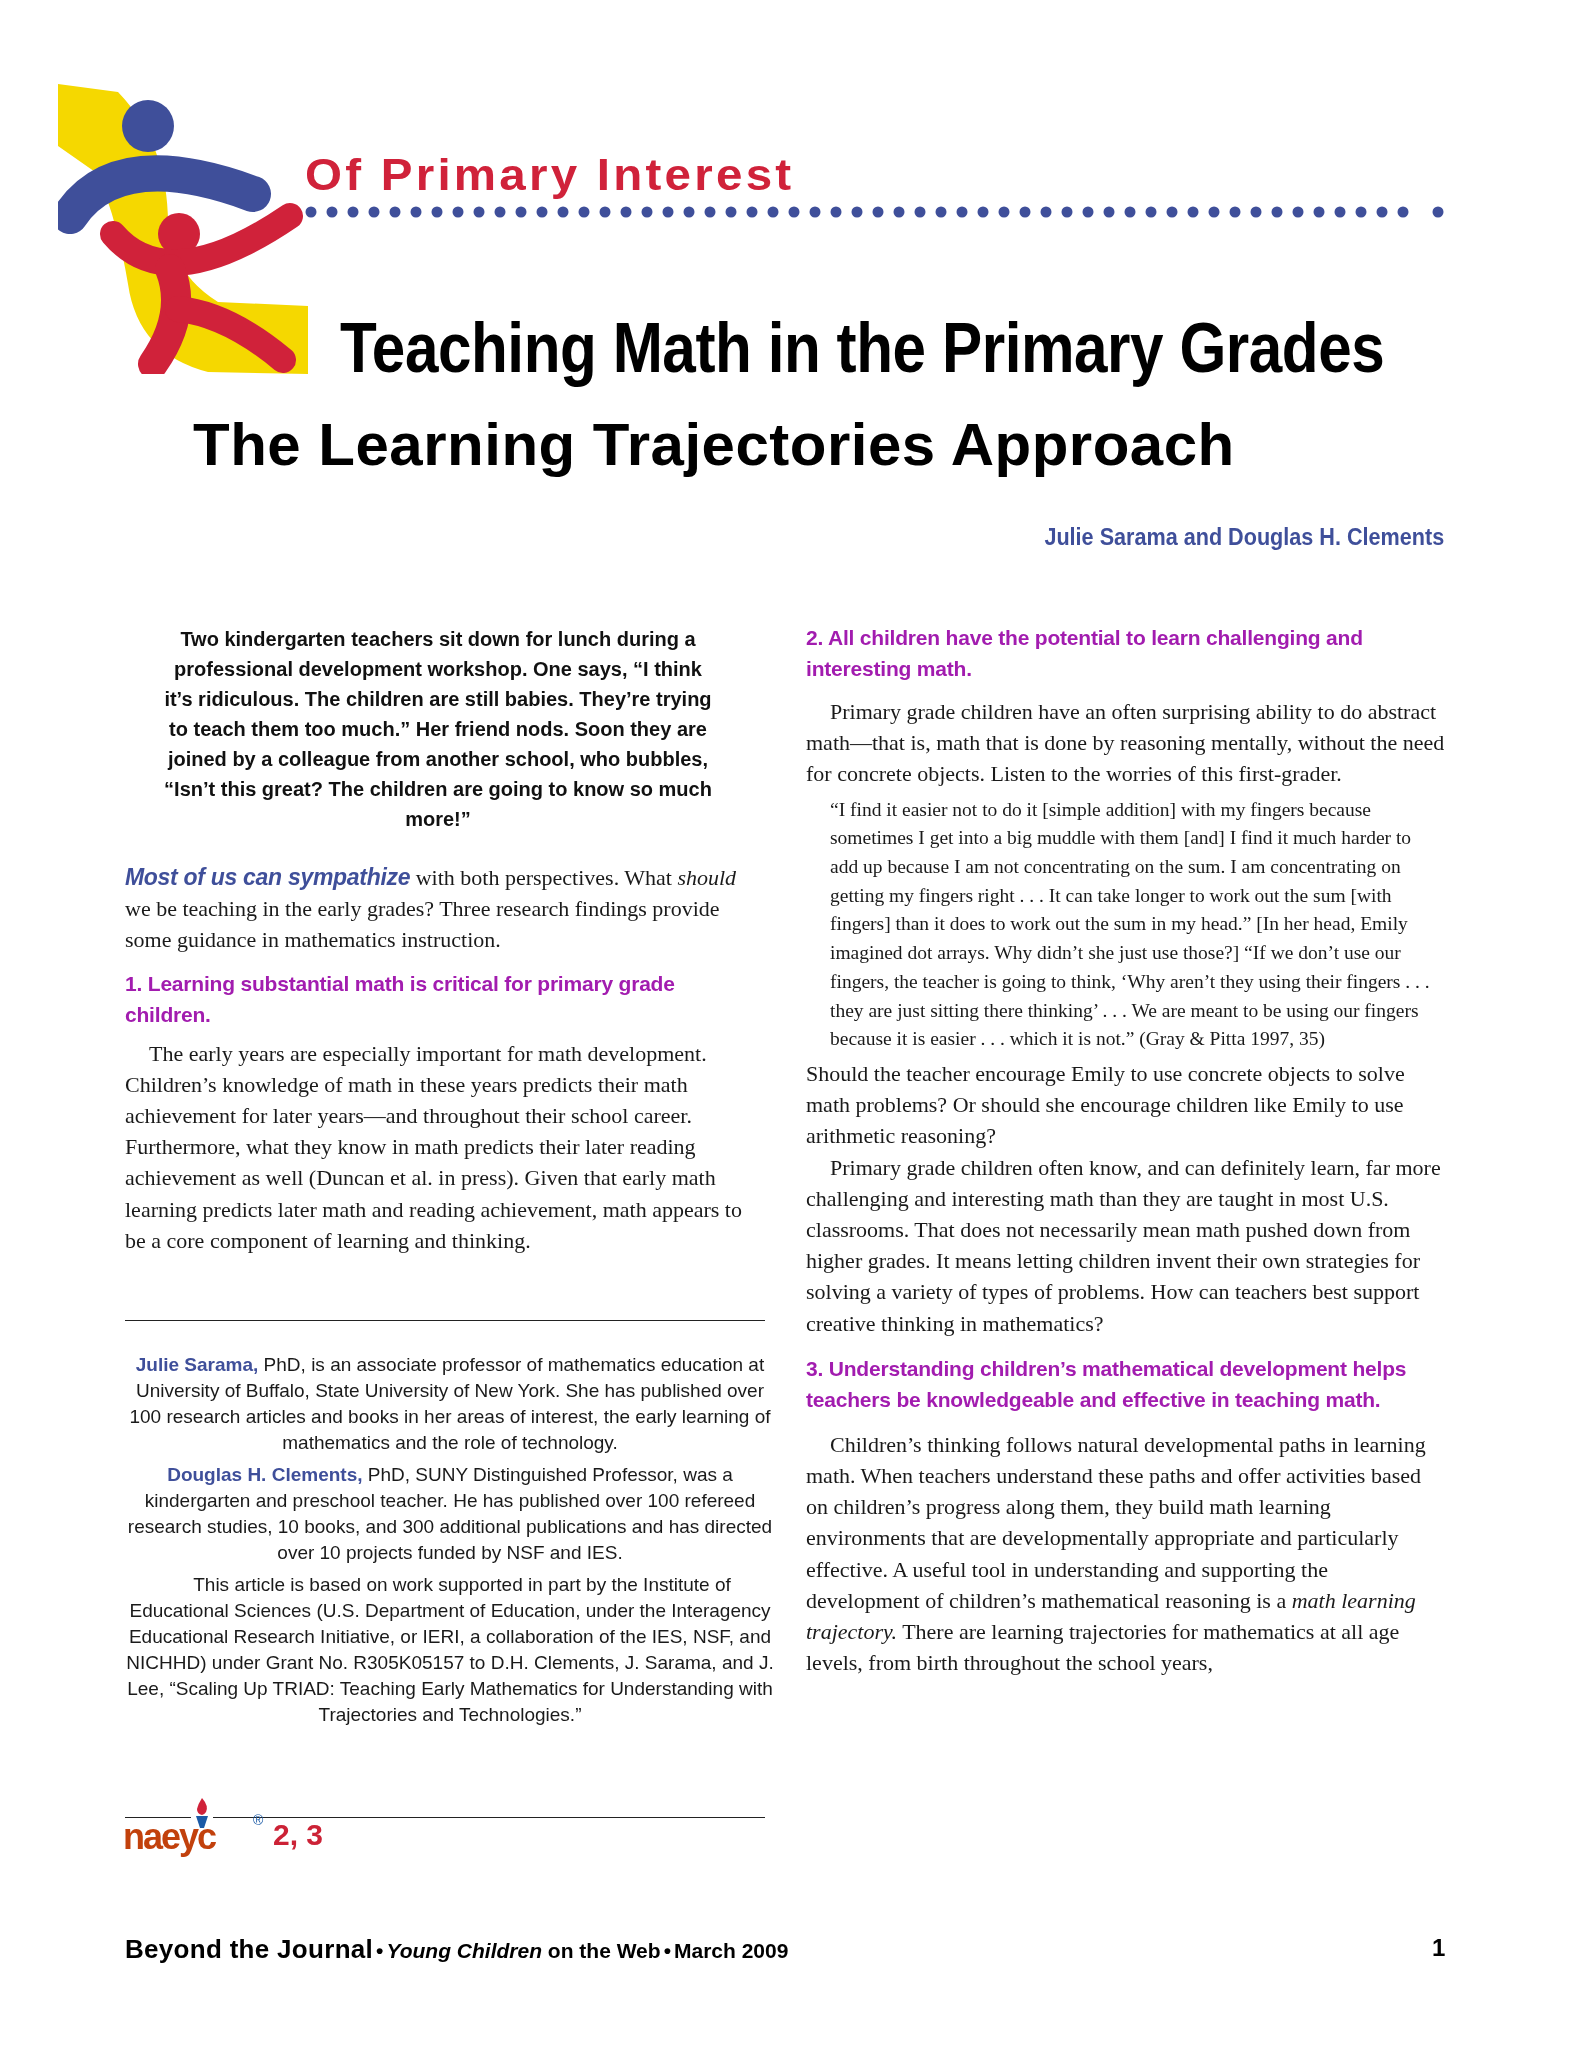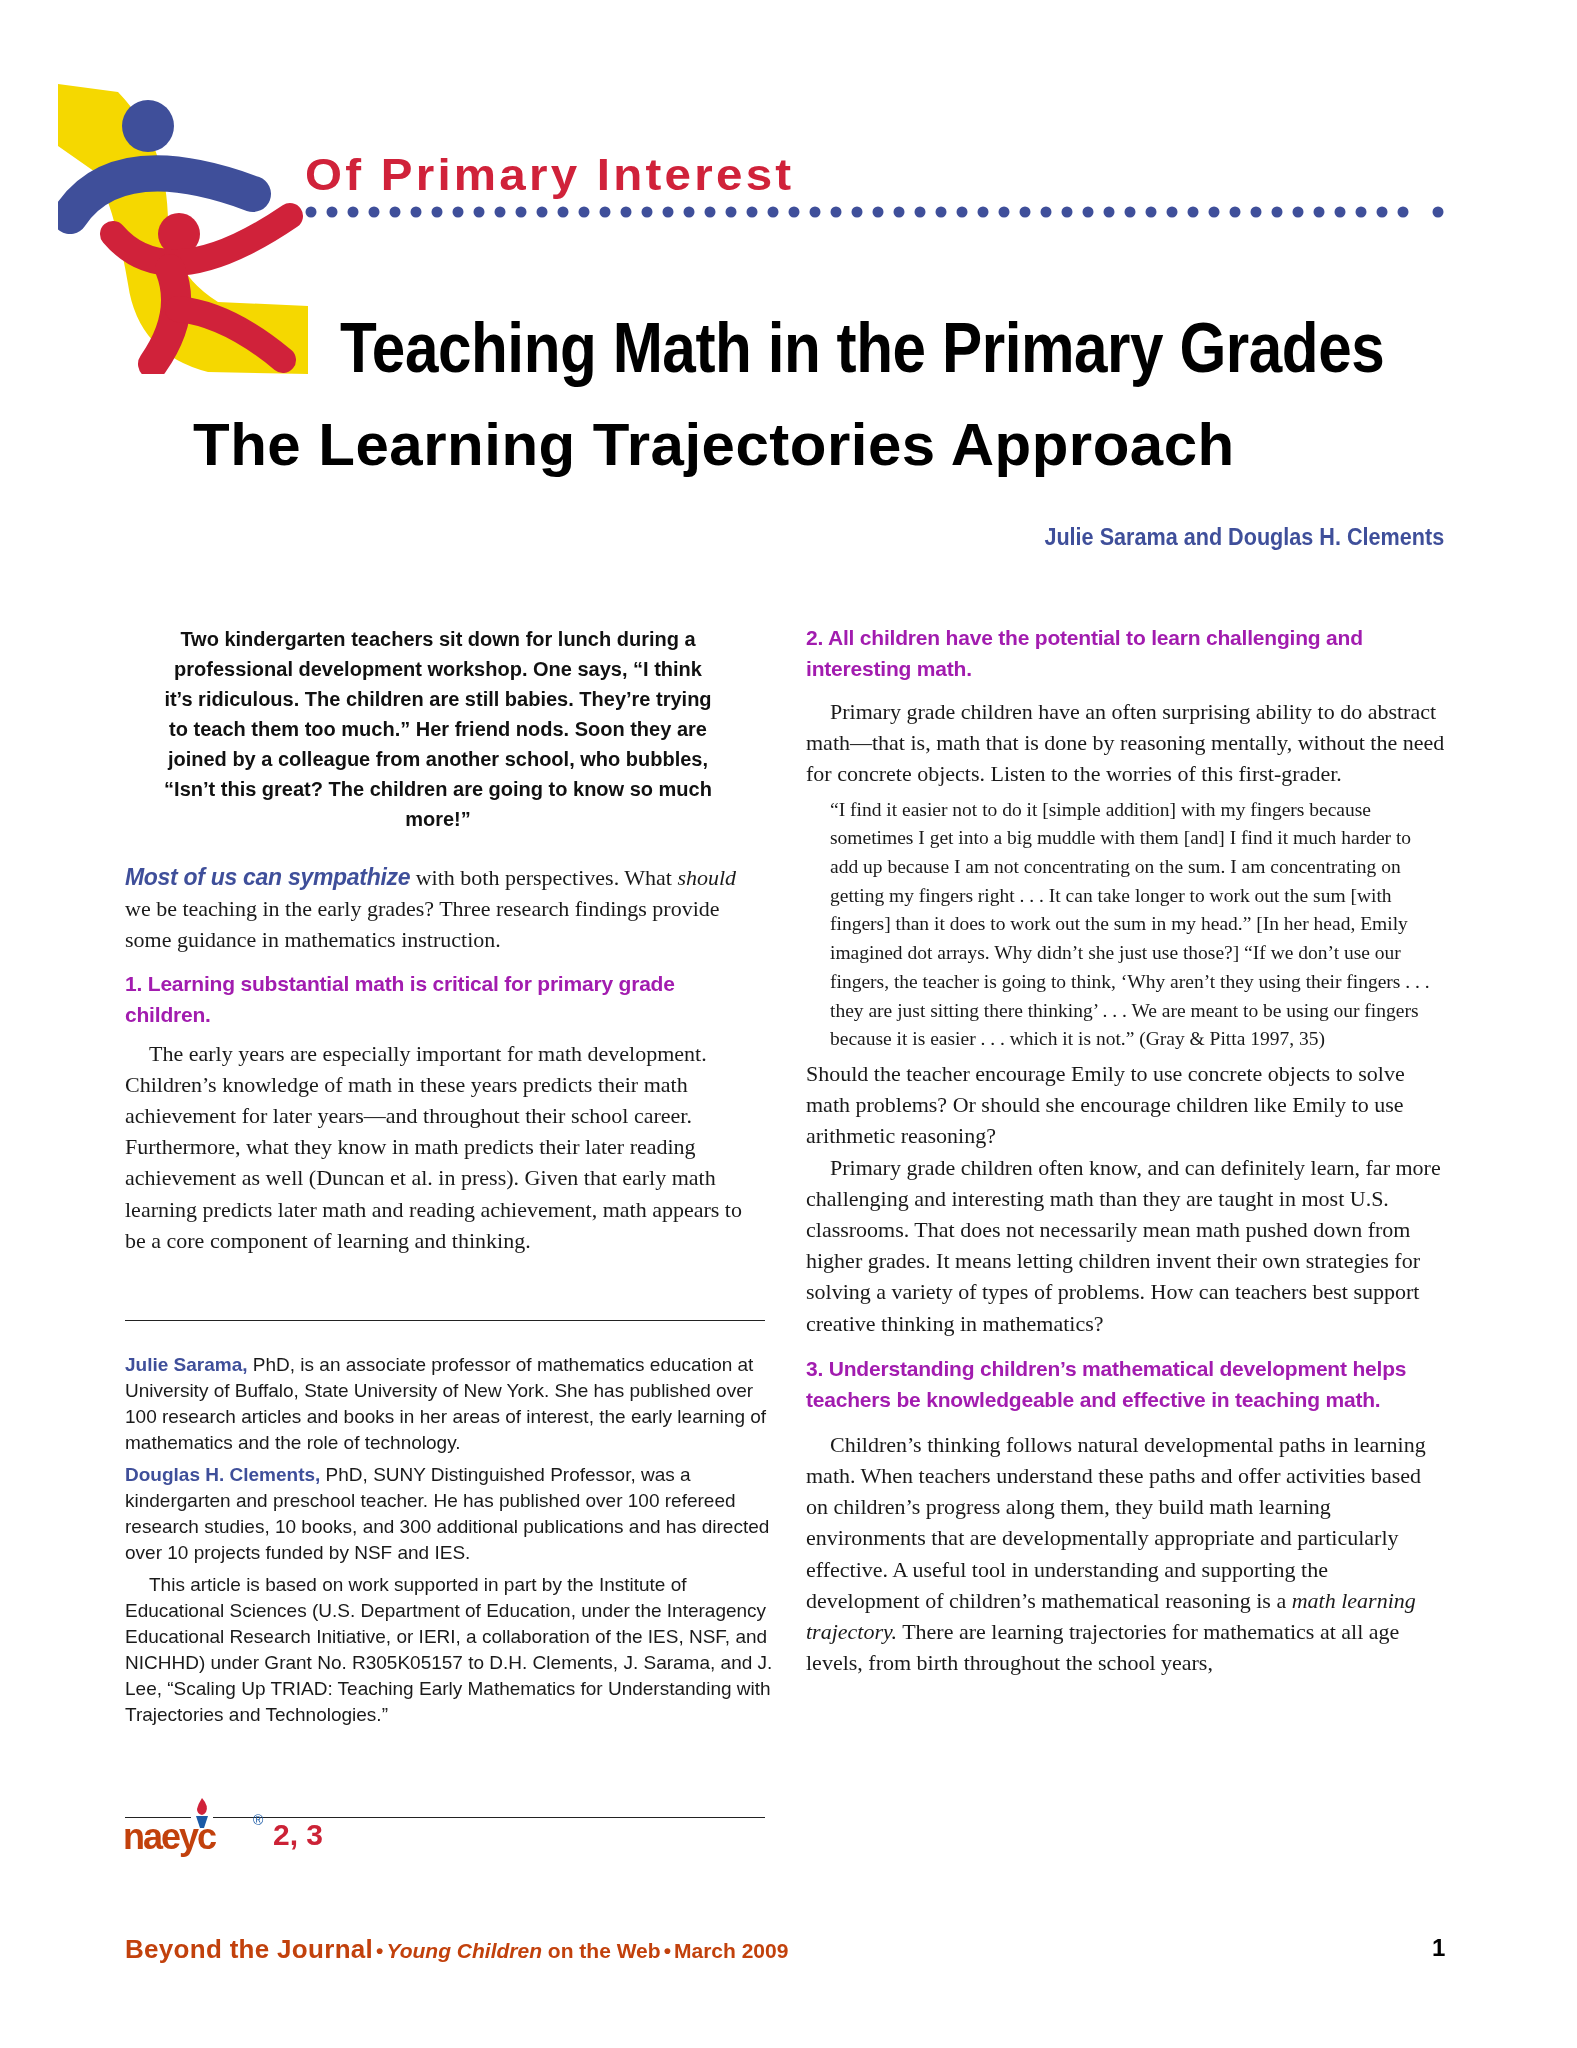--- a/index.html
+++ b/index.html
@@ -64,21 +64,21 @@
   #left-body { top: 862px; }
   #h1 { margin-top: 12px; margin-bottom: 8px; }
 
   .rule { height: 1px; background: #222; }
   #rule1 { left: 125px; top: 1320px; width: 640px; }
 
   #bios {
     left: 125px; top: 1352px; width: 650px;
     font-family: "Liberation Sans", sans-serif; font-size: 19px; line-height: 26px; color: #1a1a1a;
   }
-  #bios p { margin: 0 0 6px 0; }
+  #bios p { margin: 0 0 6px 0; text-align: center; }
   .bio-name { color: #3f4f9a; font-weight: 700; }
 
   #rule2 { left: 125px; top: 1817px; width: 640px; }
   #naeyc { left: 123px; top: 1798px; height: 62px; }
   .naeyc-word {
     font-family: "Liberation Sans", sans-serif; font-weight: 700; 
     font-size: 36px; color: #c2410c; letter-spacing: -2px;
     position: absolute; left: 0; top: 18px; white-space: nowrap;
   }
   .naeyc-reg { position: absolute; left: 130px; top: 14px; font-family: "Liberation Sans", sans-serif; font-size: 14px; color: #1b5aa6; }
@@ -93,21 +93,21 @@
   #right-body { top: 622px; }
   #h2 { margin-bottom: 12px; }
   .quote {
     font-family: "Liberation Serif", serif; font-size: 19.5px; line-height: 28.7px; color: #1a1a1a;
     margin: 6px 14px 4px 24px;
   }
   #h3 { margin-top: 14px; margin-bottom: 14px; }
 
   #footer {
     left: 125px; top: 1934px;
-    white-space: nowrap; font-family: "Liberation Sans", sans-serif; font-size: 21px; color: #c2410c;
+    white-space: nowrap; font-family: "Liberation Sans", sans-serif; font-size: 21px; color: #000000;
   }
   .footer-brand { font-weight: 700; font-size: 26px; letter-spacing: 0.3px; }
   .footer-dot { font-weight: 700; margin: 0 3px; }
   .footer-mag { font-style: italic; font-weight: 700; }
   .footer-rest { font-weight: 700; }
   #page-number {
     left: 1432px; top: 1934px;
     font-family: "Liberation Sans", sans-serif; font-weight: 700; font-size: 24px; color: #000;
   }
 </style>

